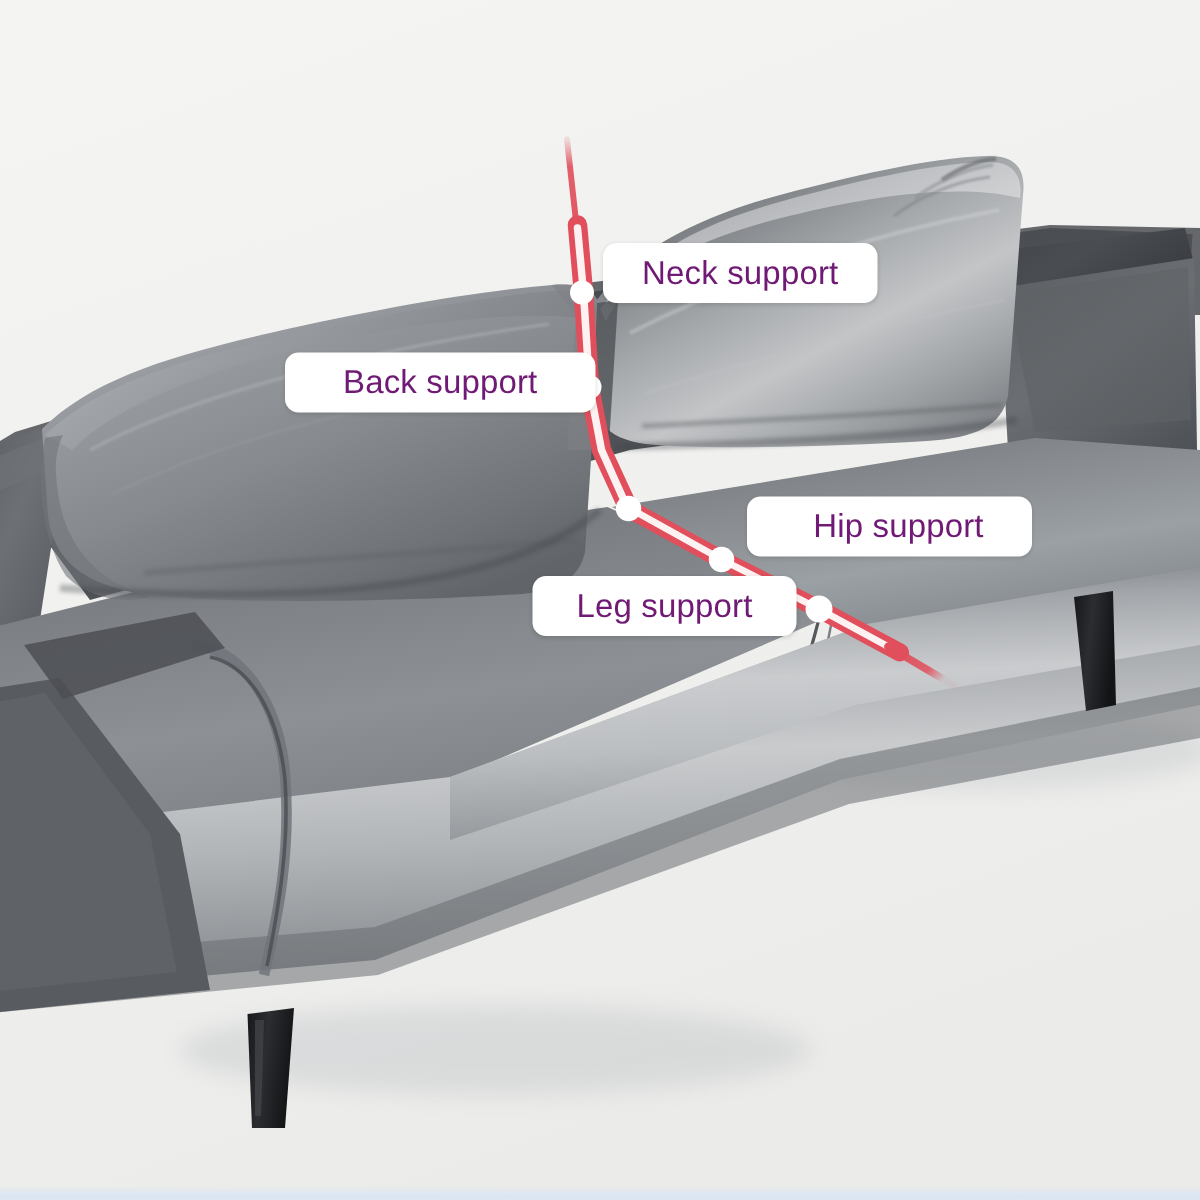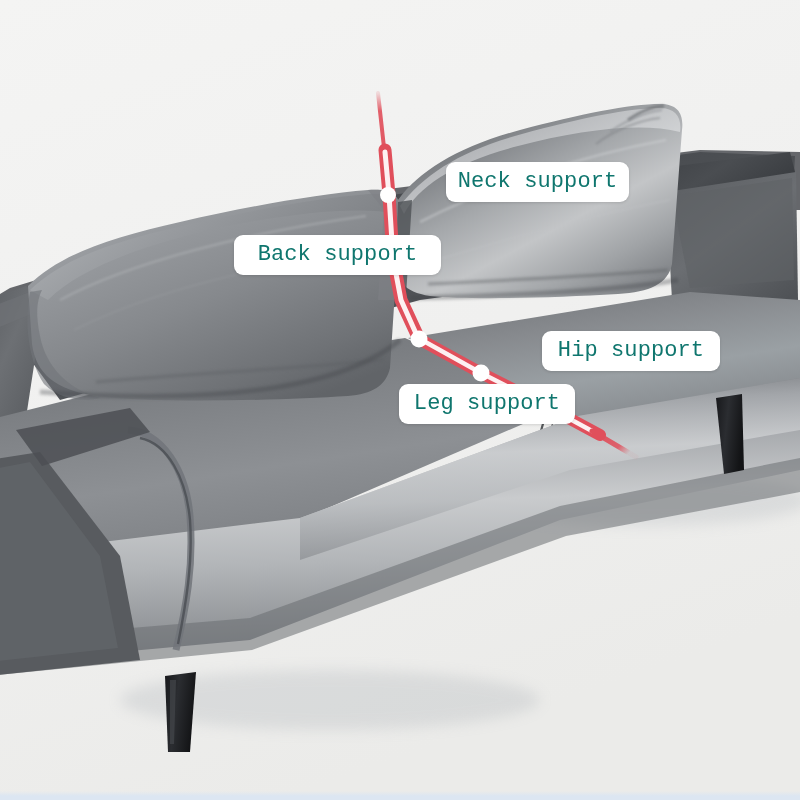--- a/index.html
+++ b/index.html
@@ -32,35 +32,34 @@
     top: 0;
     width: 800px;
     height: 800px;
     display: block;
     pointer-events: none;
   }
   .callout {
     position: absolute;
     background: #ffffff;
     border-radius: 9px;
-    color: #0f766e;
+    color: #701a75;
     font-size: 22px;
     line-height: 1;
     letter-spacing: 0.1px;
     white-space: nowrap;
     display: flex;
     align-items: center;
     justify-content: center;
     box-shadow: 0 1px 3px rgba(0,0,0,0.13);
-    font-family: Liberation Mono, monospace;
-    margin-left: 44px;
+    font-family: Liberation Sans, sans-serif;
   }
   #callout-neck  { left: 402px; top: 162px; width: 183px; height: 40px; }
   #callout-back  { left: 190px; top: 235px; width: 181px; height: 40px; }
-  #callout-hip   { left: 498px; top: 331px; width: 178px; height: 40px; }
+  #callout-hip   { left: 498px; top: 331px; width: 178px; height: 40px; padding-left: 12px; }
   #callout-leg   { left: 355px; top: 407px; width: 176px; height: 40px; }
   .bottom-strip {
     position: absolute;
     left: 0;
     bottom: 0;
     width: 800px;
     height: 9px;
   }
 </style>
 </head>

